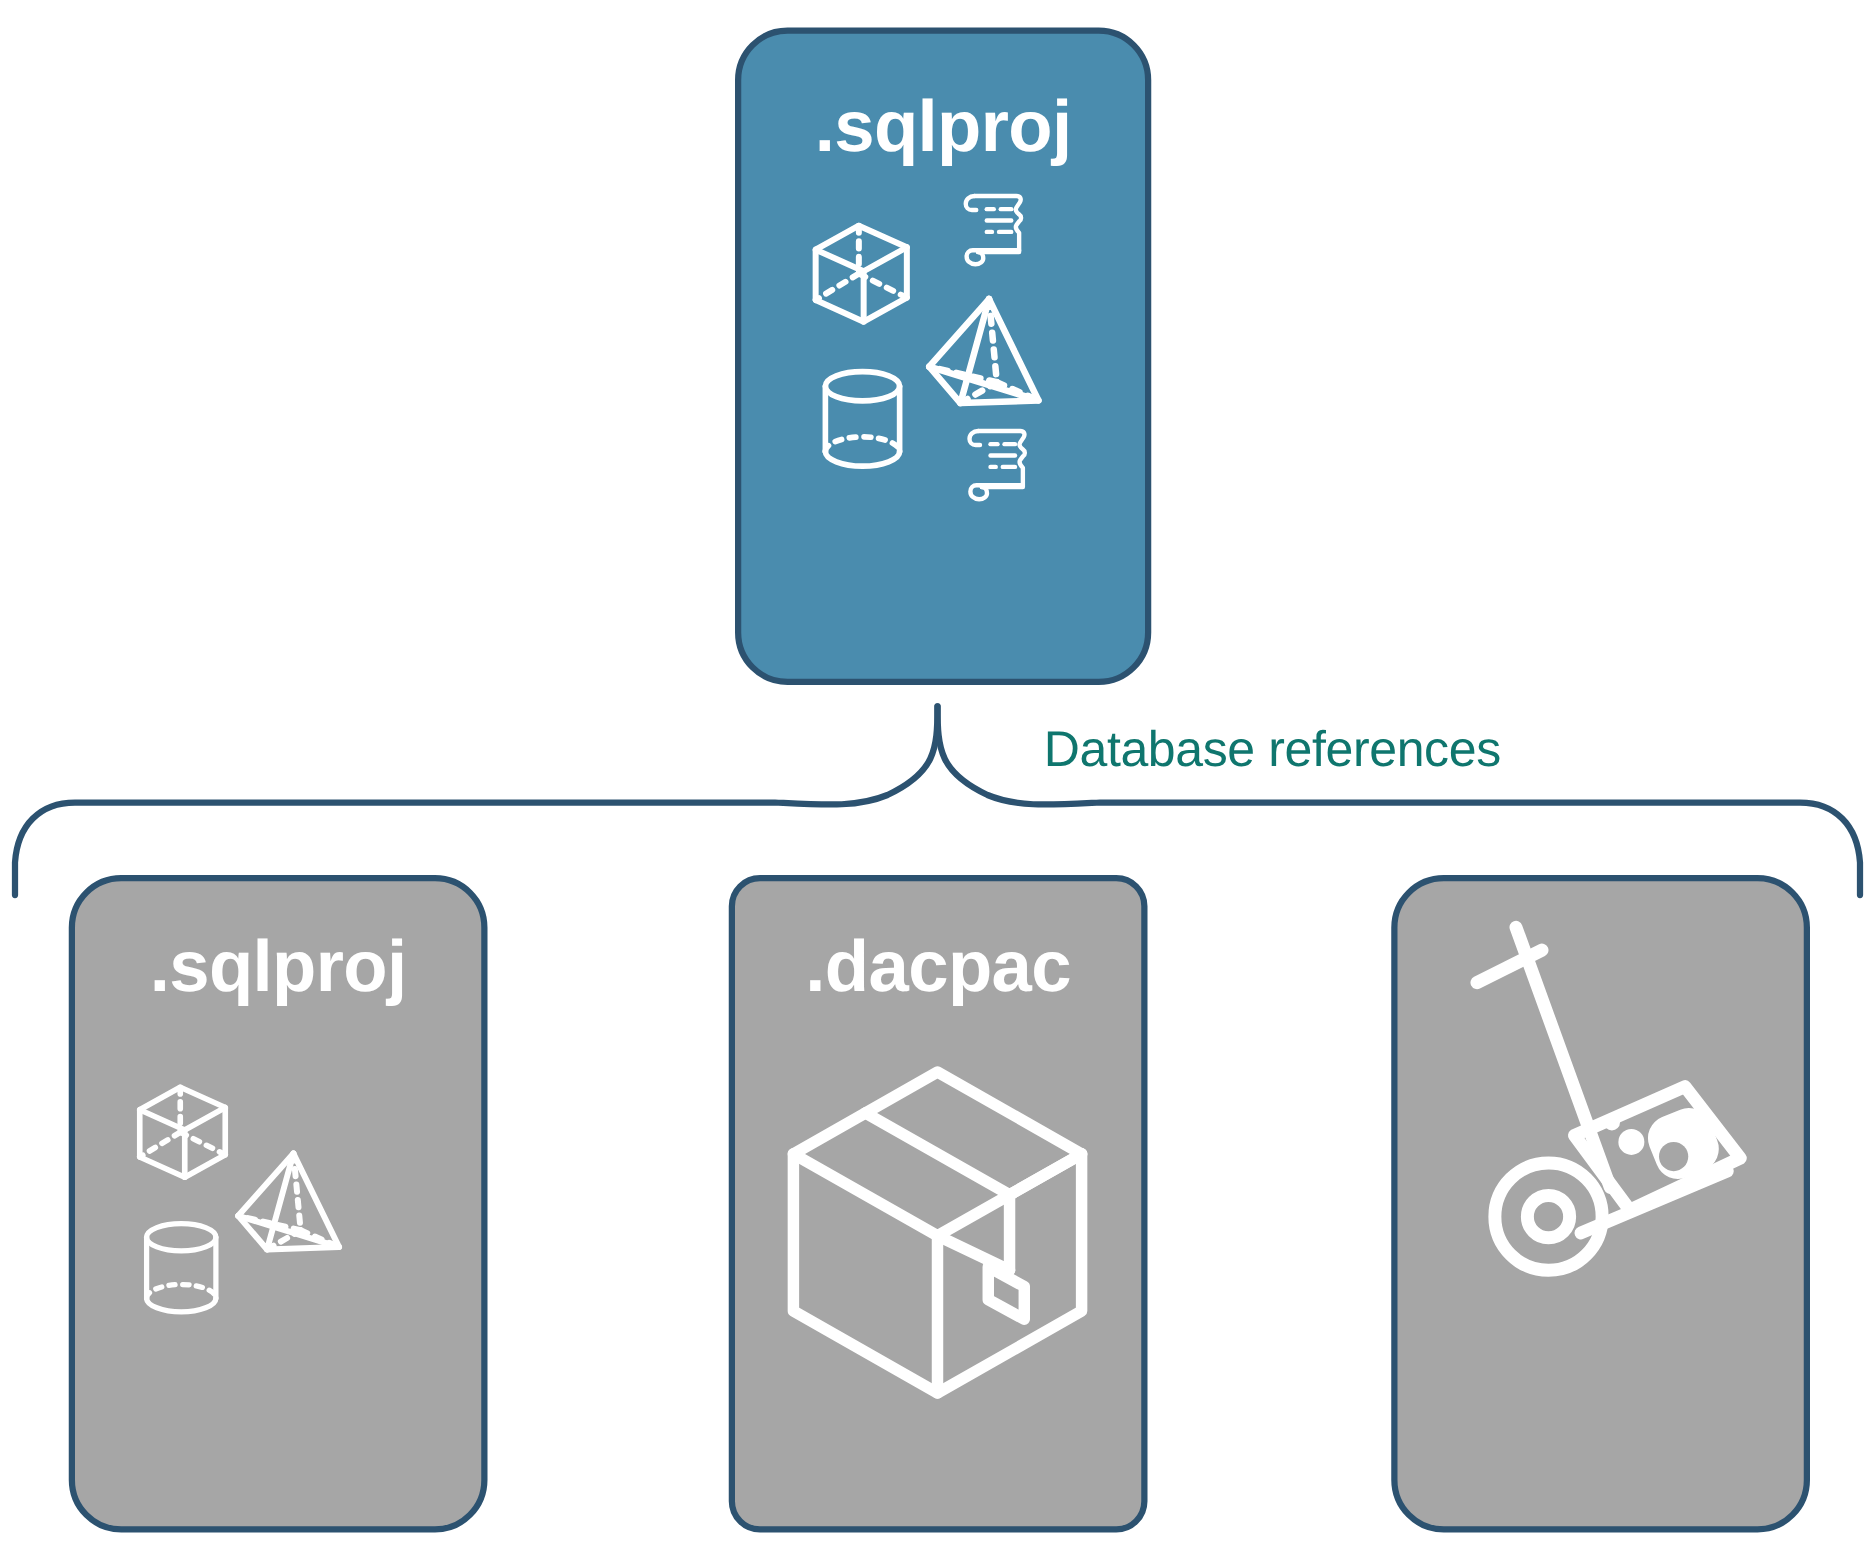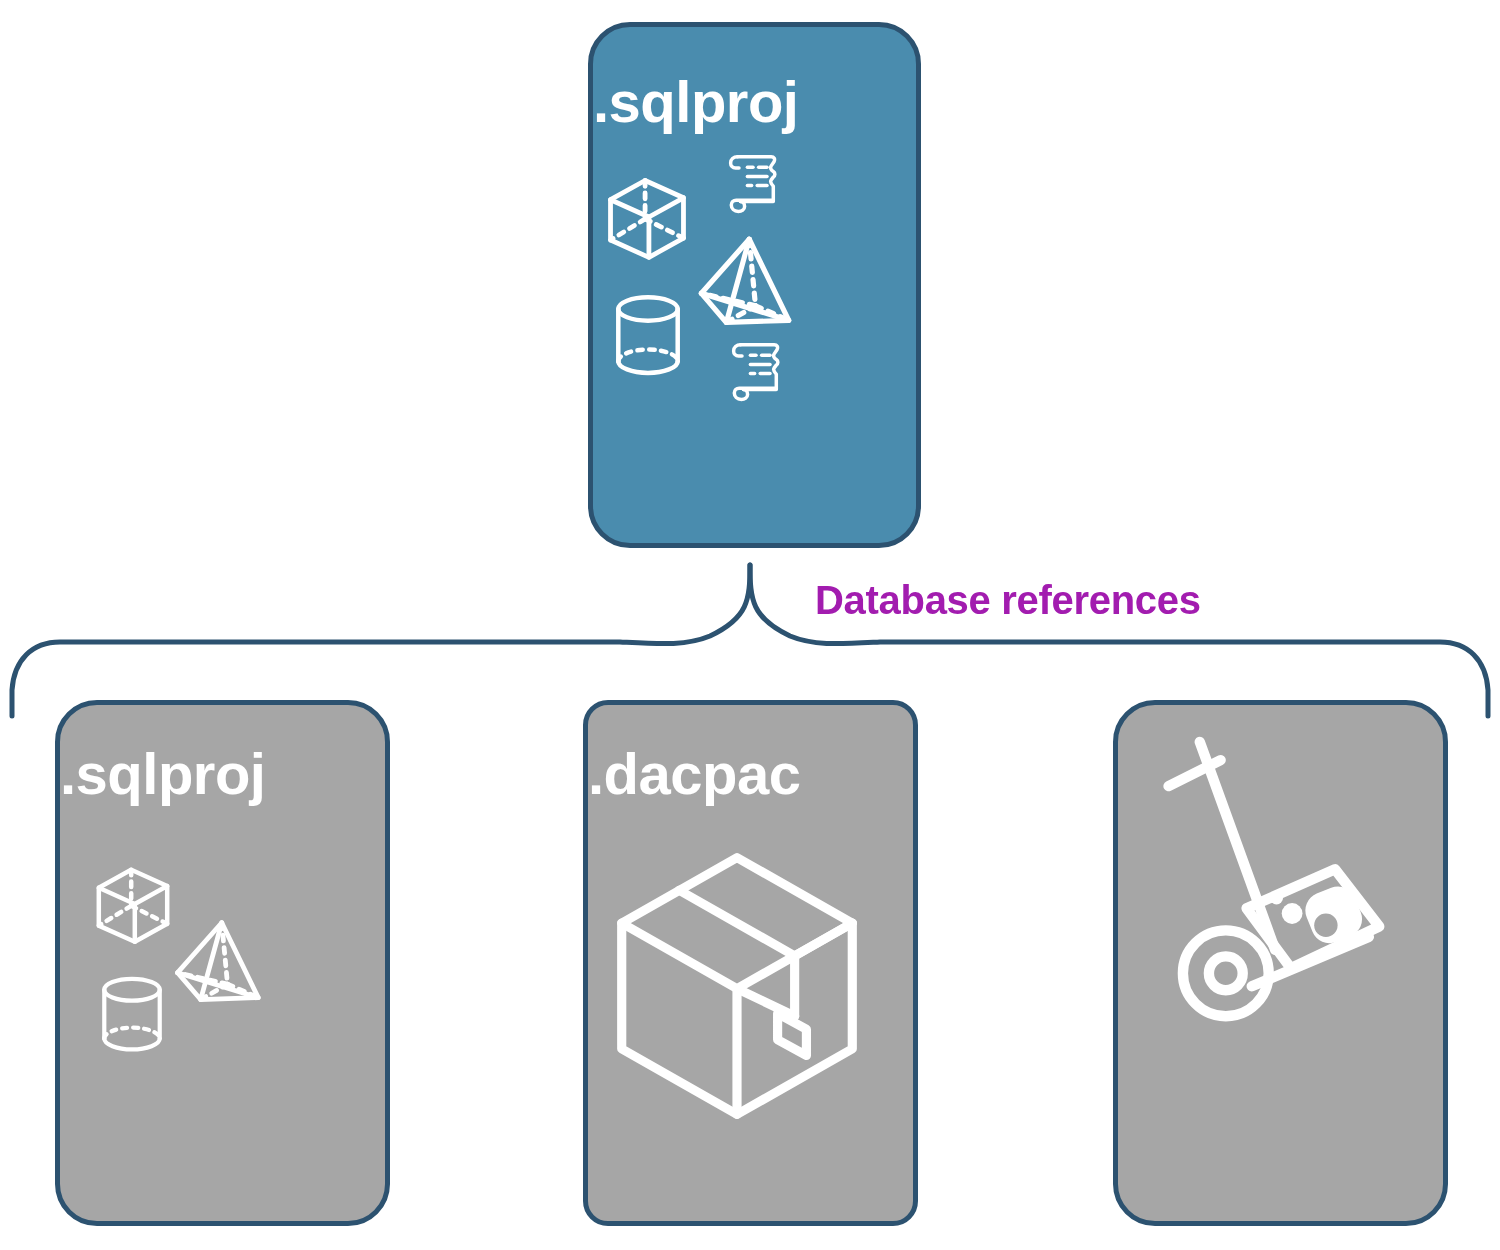--- a/index.html
+++ b/index.html
@@ -21,21 +21,21 @@
   }
 
   
   .node {
     position: absolute;
     box-sizing: border-box;
     border: 5px solid #2c5270;
     border-radius: 42px;
     display: flex;
     flex-direction: column;
-    align-items: flex-start;
+    align-items: center;
   }
   .node.primary {
     background: #4a8cae;
   }
   .node.secondary {
     background: #a6a6a6;
   }
   .node-title {
     color: #ffffff;
     font-weight: bold;
@@ -94,25 +94,25 @@
     left: 0;
     top: 540px;
     width: 1500px;
     height: 200px;
     overflow: visible;
   }
 
   
   #connector-label {
     position: absolute;
-    left: 815px;
+    left: 835px;
     top: 578px;
-    color: #a21caf;
+    color: #0f766e;
     font-size: 40px;
-    font-weight: bold;
+    font-weight: normal;
     letter-spacing: -0.3px;
     white-space: nowrap;
     user-select: none;
   }
 </style>
 </head>
 <body>
 
 <div id="stage">
 

